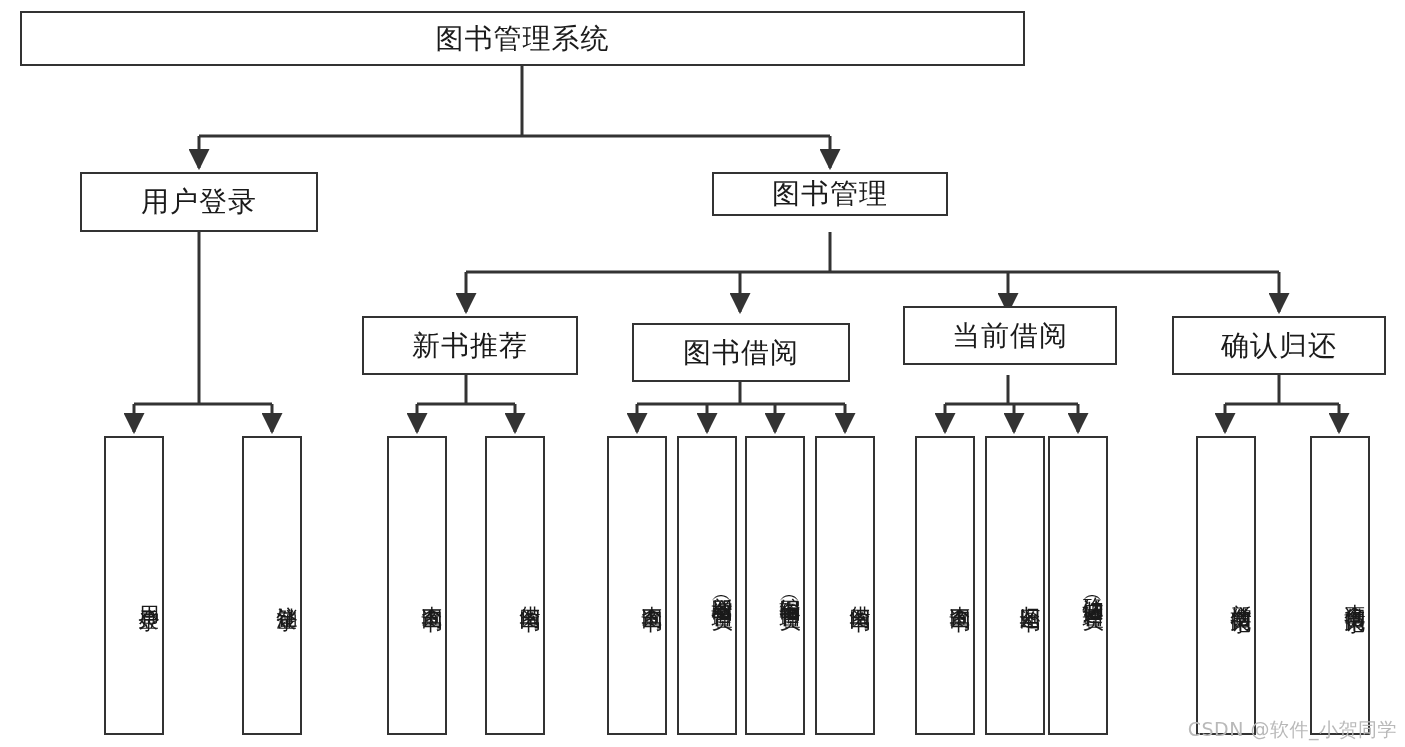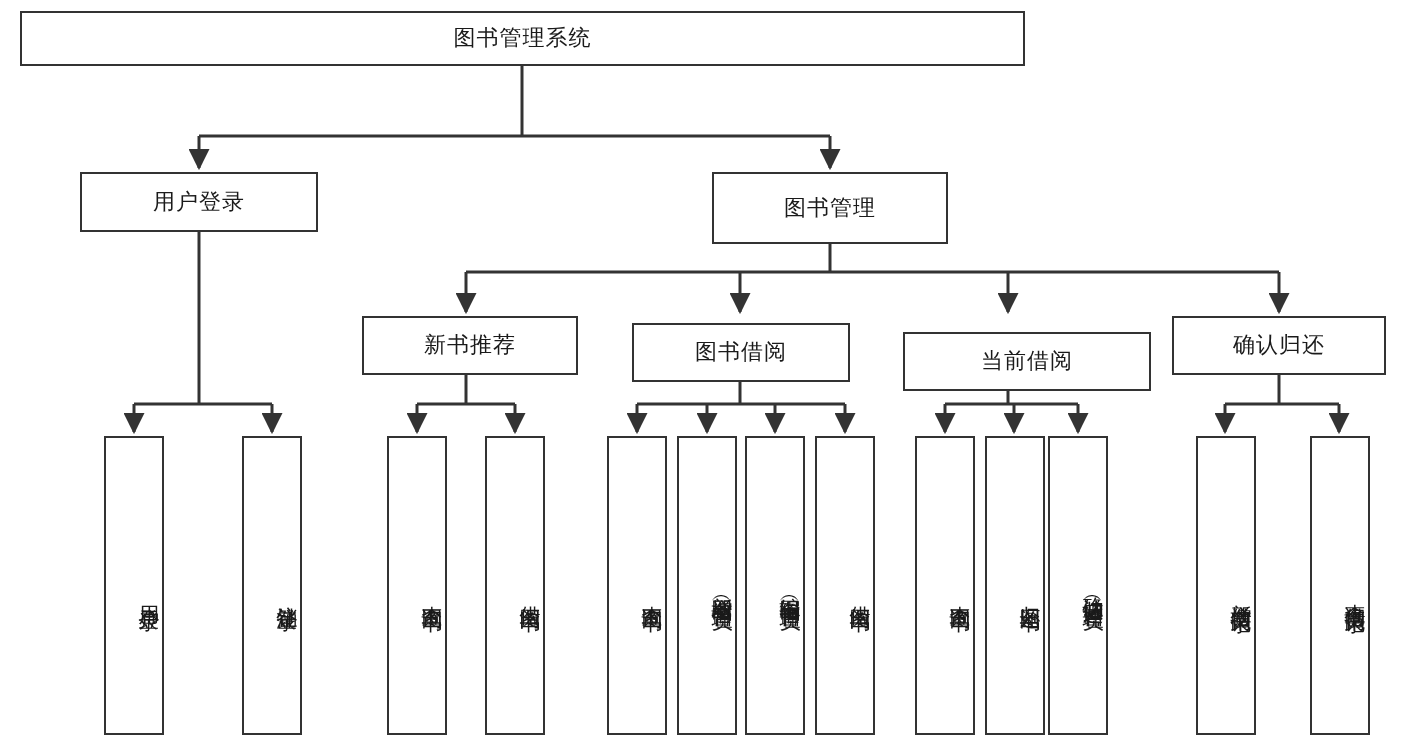--- a/index.html
+++ b/index.html
@@ -30,21 +30,21 @@
     position: absolute;
     box-sizing: border-box;
     background: #ffffff;
     border: 2px solid #333333;
     display: flex;
     align-items: center;
     justify-content: center;
     color: #1a1a1a;
   }
   .node.horiz {
-    font-size: 22px;
+    font-size: 28px;
     letter-spacing: 1px;
     line-height: 1.2;
   }
   .node.vert {
     writing-mode: vertical-rl;
     text-orientation: upright;
     font-size: 21px;
     line-height: 1.25;
     letter-spacing: 2px;
     align-items: flex-start;
@@ -126,33 +126,33 @@
   </svg>
 
   <div class="node horiz" style="left:20px; top:11px; width:1005px; height:55px;">
     <span class="node-label">图书管理系统</span>
   </div>
 
   <div class="node horiz" style="left:80px; top:172px; width:238px; height:60px;">
     <span class="node-label">用户登录</span>
   </div>
 
-  <div class="node horiz" style="left:712px; top:172px; width:236px; height:72px;">
+  <div class="node horiz" style="left:712px; top:172px; width:236px; height:44px;">
     <span class="node-label">图书管理</span>
   </div>
 
   <div class="node horiz" style="left:362px; top:316px; width:216px; height:59px;">
     <span class="node-label">新书推荐</span>
   </div>
 
   <div class="node horiz" style="left:632px; top:316px; width:218px; height:59px;margin-top:7px;">
     <span class="node-label">图书借阅</span>
   </div>
 
-  <div class="node horiz" style="left:903px; top:332px; width:248px; height:59px;">
+  <div class="node horiz" style="left:903px; top:306px; width:214px; height:59px;">
     <span class="node-label">当前借阅</span>
   </div>
 
   <div class="node horiz" style="left:1172px; top:316px; width:214px; height:59px;">
     <span class="node-label">确认归还</span>
   </div>
 
   <div class="node vert" style="left:104px; top:436px; width:60px; height:299px;">
     <span class="node-label">用户登录</span>
   </div>
@@ -198,14 +198,15 @@
   </div>
 
   <div class="node vert" style="left:1196px; top:436px; width:60px; height:299px;">
     <span class="node-label">新增借阅记录</span>
   </div>
 
   <div class="node vert" style="left:1310px; top:436px; width:60px; height:299px;">
     <span class="node-label">查询借阅记录</span>
   </div>
 
+  <div id="watermark">CSDN @软件_小贺同学</div>
 
 </div>
 
 </body></html>

